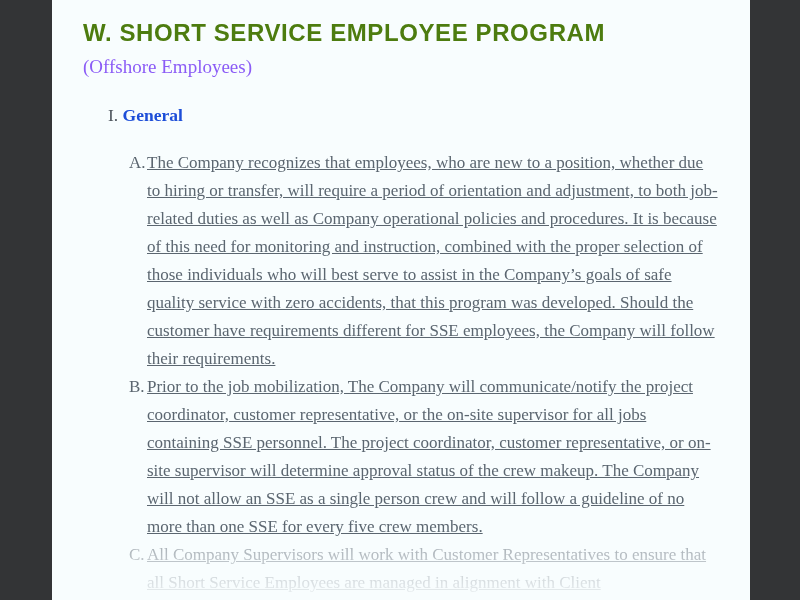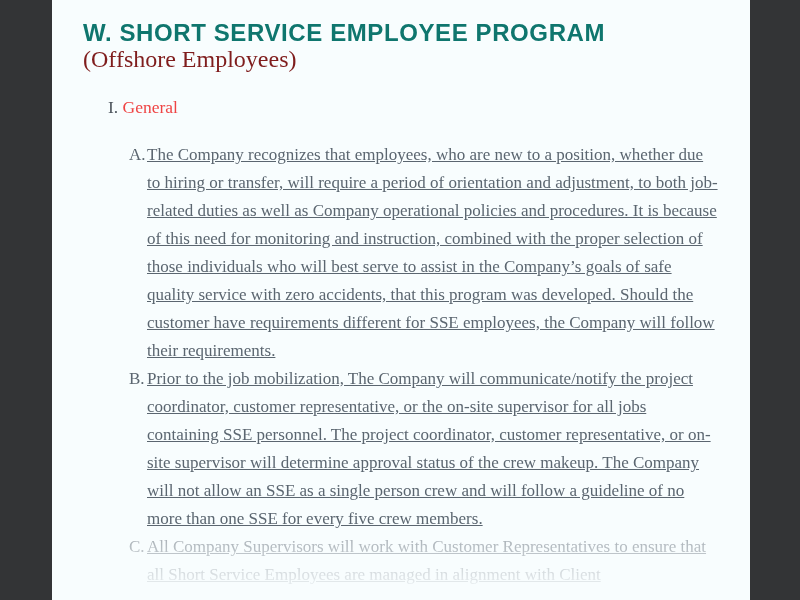--- a/index.html
+++ b/index.html
@@ -19,38 +19,39 @@
     overflow: hidden;
   }
 
   .doc-title {
     margin-top: 18px;
     font-family: "Liberation Sans", "DejaVu Sans", sans-serif;
     font-weight: 800;
     font-size: 24px;
     line-height: 30px;
     letter-spacing: 0.6px;
-    color: #0f766e;
+    color: #4d7c0f;
   }
 
   .doc-subtitle {
-    font-size: 24px;
+    margin-top: 8px;
+    font-size: 19px;
     line-height: 22px;
-    color: #7f1d1d;
+    color: #8b5cf6;
   }
 
   .section-heading {
     margin-top: 27px;
     margin-left: 25px;
     font-size: 17.5px;
     line-height: 21px;
     color: #434b53;
   }
   .section-heading .numeral { font-weight: 400; color: #4d555d; }
-  .section-heading .heading-text { font-weight: 400; color: #ef4444; }
+  .section-heading .heading-text { font-weight: 700; color: #1d4ed8; }
 
   .item-list {
     margin-top: 23px;
     margin-left: 46px;
     width: 592px;
   }
 
   .list-item {
     display: flex;
     align-items: flex-start;

